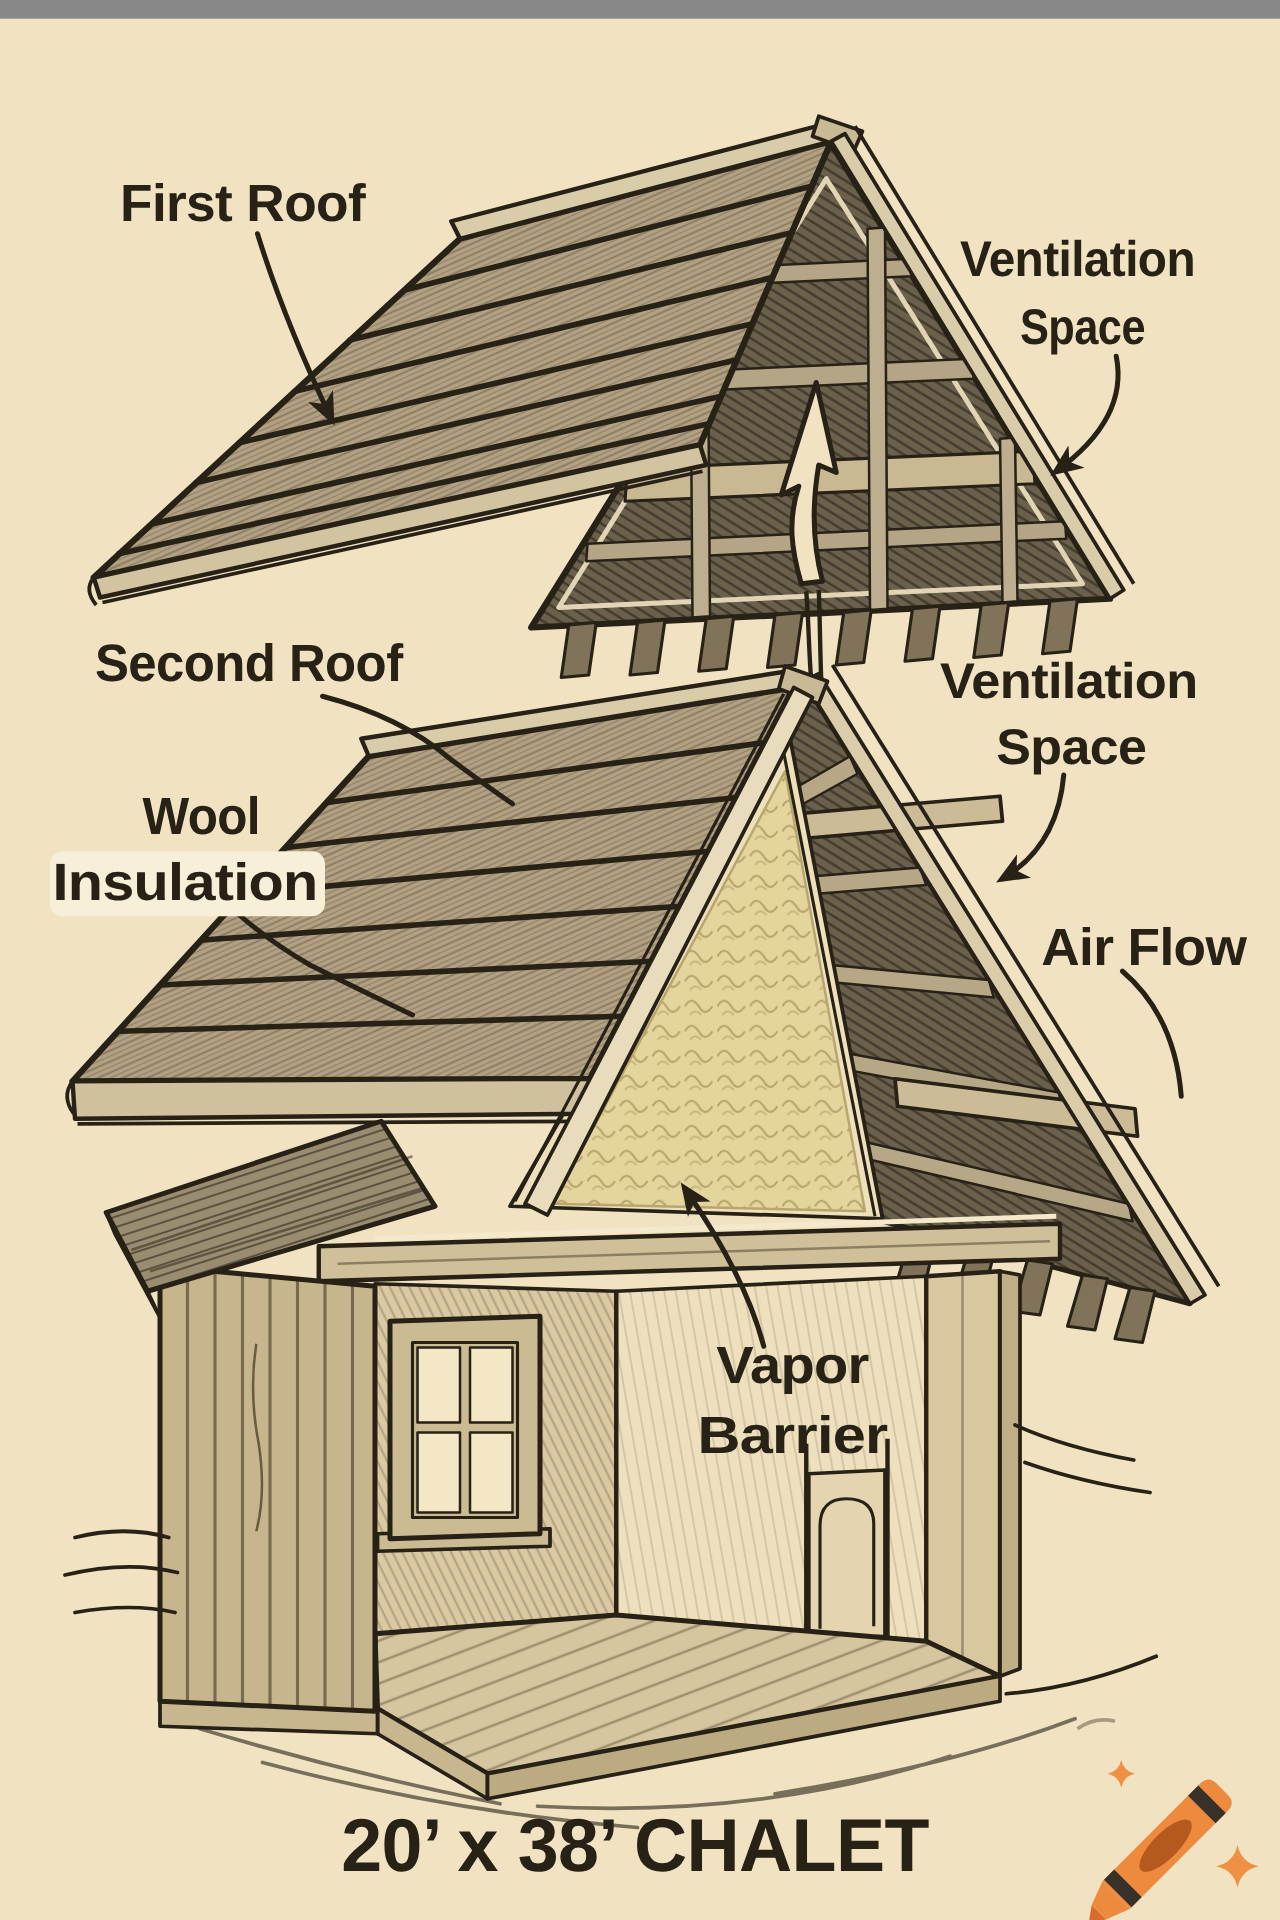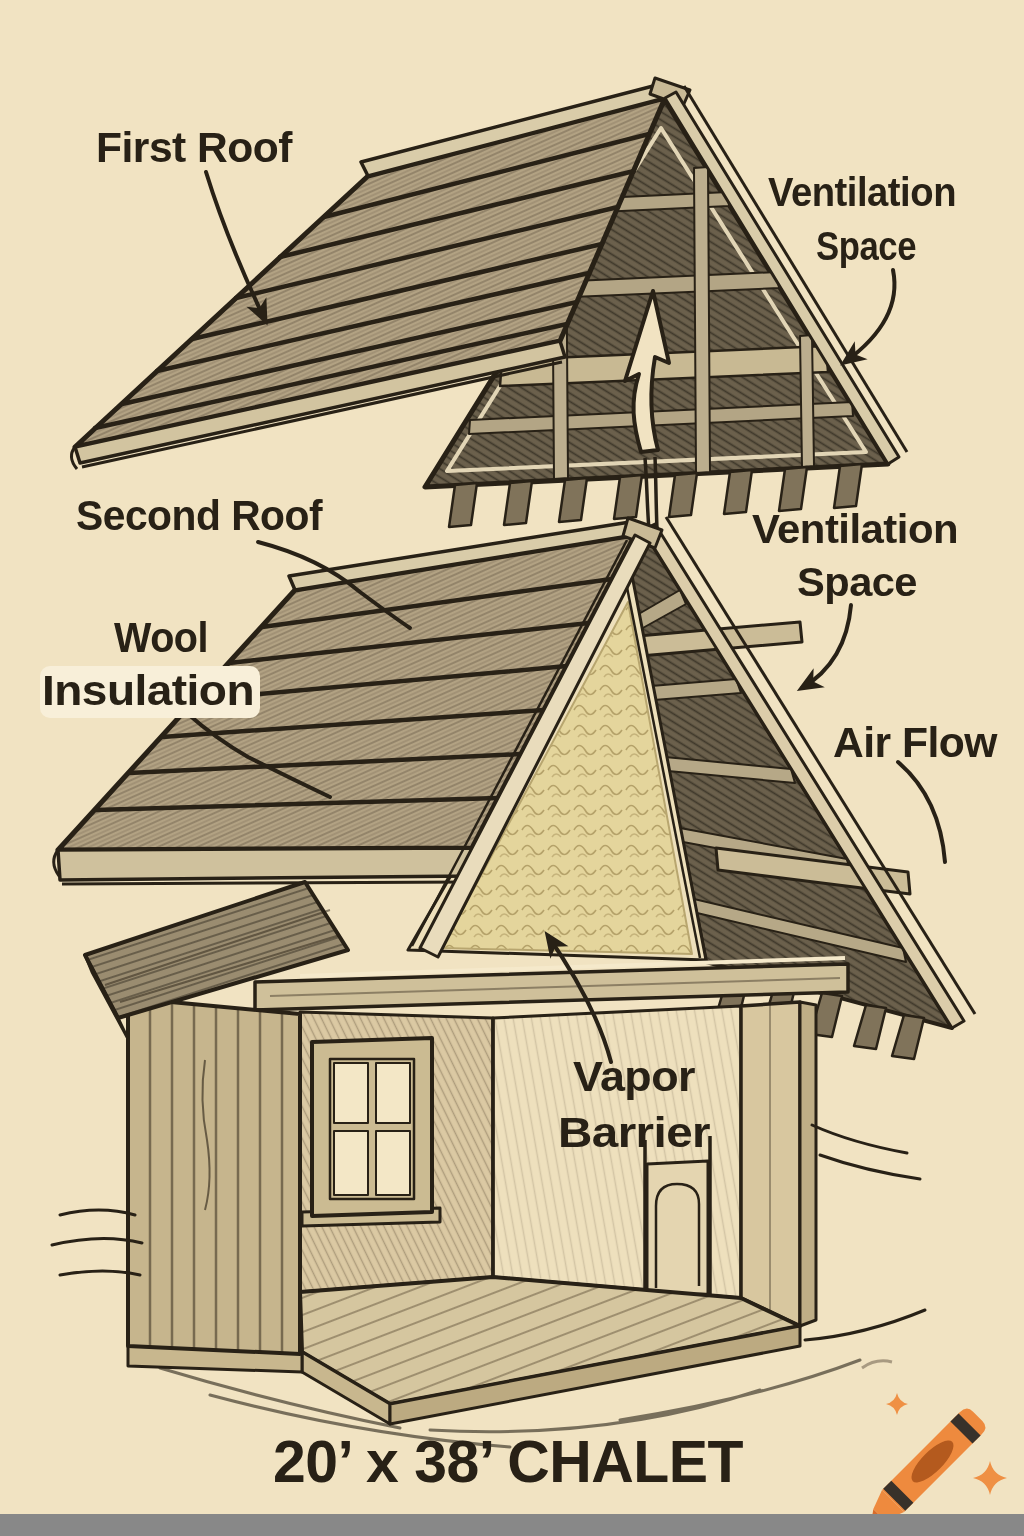--- a/index.html
+++ b/index.html
@@ -1,16 +1,16 @@
 <!DOCTYPE html>
 <html style="--background: #f1e3c2; --ink: #282116; --insulation: #e4d59c; --label-badge: #f8efd9; --crayon-body: #ee8a3e; --crayon-label: #b45a1e; --crayon-band: #38312a; --sparkle: #ef9044;"><head>
 <meta charset="utf-8">
 <style>
   html,body{margin:0;padding:0;background:#888;}
-  #stage{width:1024px;height:1514px;margin:0 auto;position:relative;background:var(--background,#f1e3c2);}
+  #stage{width:1024px;height:1514px;margin:15px auto;position:relative;background:var(--background,#f1e3c2);}
   svg{display:block;}
   .lbl{font-family:"Liberation Sans",sans-serif;font-weight:700;fill:var(--ink,#282116);letter-spacing:-0.5px;}
   .leader{stroke:var(--ink,#282116);fill:none;stroke-linecap:round;}
 </style>
 </head>
 <body>
 
 <div id="stage">
 <svg width="1024" height="1536" viewBox="0 0 1024 1536" xmlns="http://www.w3.org/2000/svg">
   <defs>

